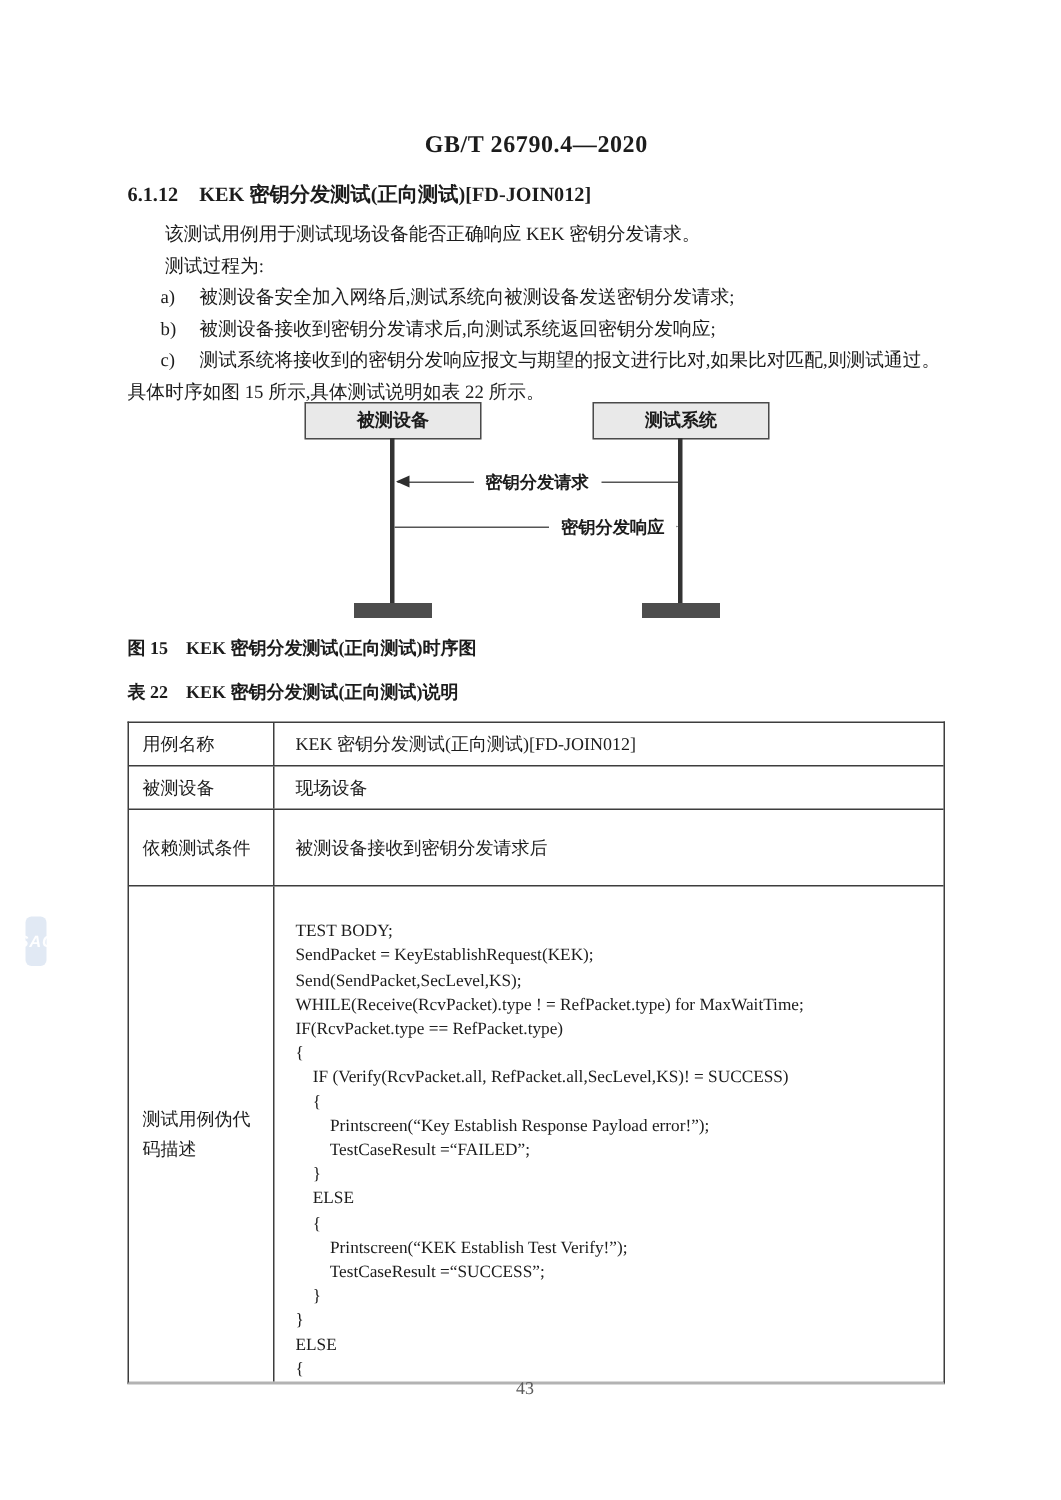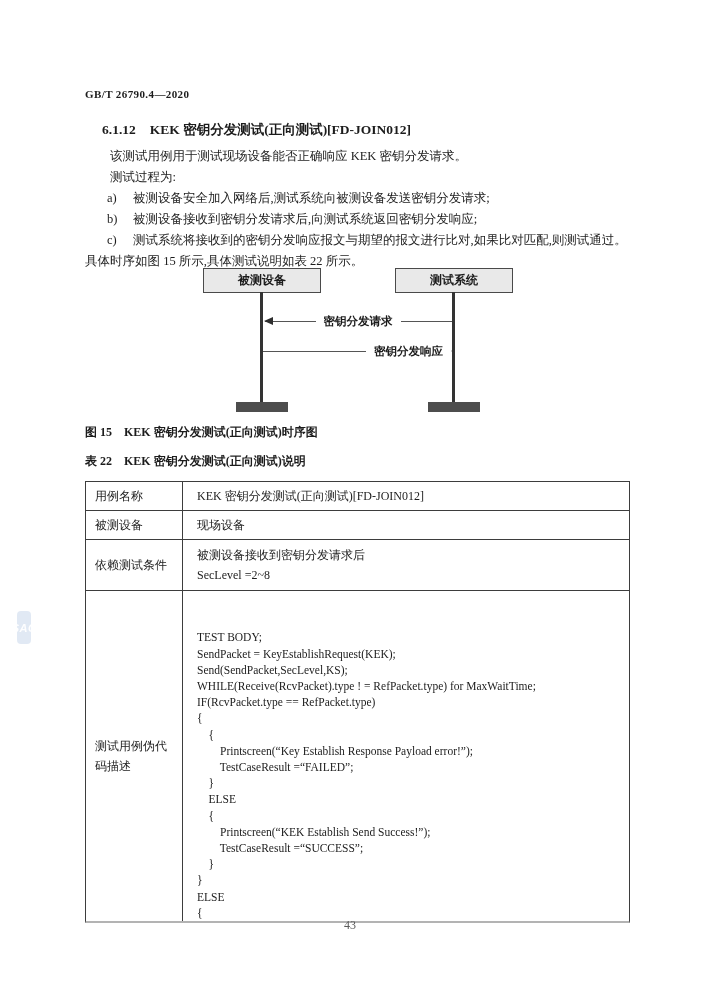--- a/index.html
+++ b/index.html
@@ -4,25 +4,25 @@
 <style>
   html,body{margin:0;padding:0;}
   body{
     width:707px;height:1000px;background:#ffffff;position:relative;
     font-family:"Liberation Serif","DejaVu Serif",serif;color:#1c1c1c;
     overflow:hidden;
   }
   .abs{position:absolute;}
 
   
-  .doc-header{top:88px;left:85px;width:545px;text-align:left;
-    font-weight:bold;font-size:11px;letter-spacing:.4px;}
+  .doc-header{top:88px;left:85px;width:545px;text-align:center;
+    font-weight:bold;font-size:16px;letter-spacing:.4px;}
 
   
-  .sec-heading{top:121px;left:102px;font-weight:bold;font-size:13.5px;}
+  .sec-heading{top:121px;left:85px;font-weight:bold;font-size:13.5px;}
   .sec-heading .num{margin-right:14px;}
 
   
   .para{font-size:12.5px;line-height:15px;left:85px;width:545px;}
   .indent2{padding-left:25px;}
   .step{display:flex;}
   .step .lbl{width:26px;padding-left:22px;flex:none;}
 
   
   .actor-box{width:116px;height:23px;background:#e9e9e9;border:1px solid #4a4a4a;
@@ -124,39 +124,39 @@
   <div class="t-row row-2">
     <div class="t-label">被测设备</div>
     <div class="t-value">
         <span>现场设备</span>
       </div>
   </div>
   <div class="t-row row-3">
     <div class="t-label">依赖测试条件</div>
     <div class="t-value">
       <span>被测设备接收到密钥分发请求后</span>
-      <span>SecLevel =2~8</span>
     </div>
   </div>
   <div class="t-row row-4">
     <div class="t-label">测试用例伪代码描述</div>
     <div class="t-value">
       <div class="code-line">TEST BODY;</div>
       <div class="code-line">SendPacket = KeyEstablishRequest(KEK);</div>
       <div class="code-line">Send(SendPacket,SecLevel,KS);</div>
       <div class="code-line">WHILE(Receive(RcvPacket).type ! = RefPacket.type) for MaxWaitTime;</div>
       <div class="code-line">IF(RcvPacket.type == RefPacket.type)</div>
       <div class="code-line">{</div>
+      <div class="code-line">    IF (Verify(RcvPacket.all, RefPacket.all,SecLevel,KS)! = SUCCESS)</div>
       <div class="code-line">    {</div>
       <div class="code-line">        Printscreen(“Key Establish Response Payload error!”);</div>
       <div class="code-line">        TestCaseResult =“FAILED”;</div>
       <div class="code-line">    }</div>
       <div class="code-line">    ELSE</div>
       <div class="code-line">    {</div>
-      <div class="code-line">        Printscreen(“KEK Establish Send Success!”);</div>
+      <div class="code-line">        Printscreen(“KEK Establish Test Verify!”);</div>
       <div class="code-line">        TestCaseResult =“SUCCESS”;</div>
       <div class="code-line">    }</div>
       <div class="code-line">}</div>
       <div class="code-line">ELSE</div>
       <div class="code-line">{</div>
     </div>
   </div>
 </div>
 
 <div class="abs sac-stamp">SAC</div>

